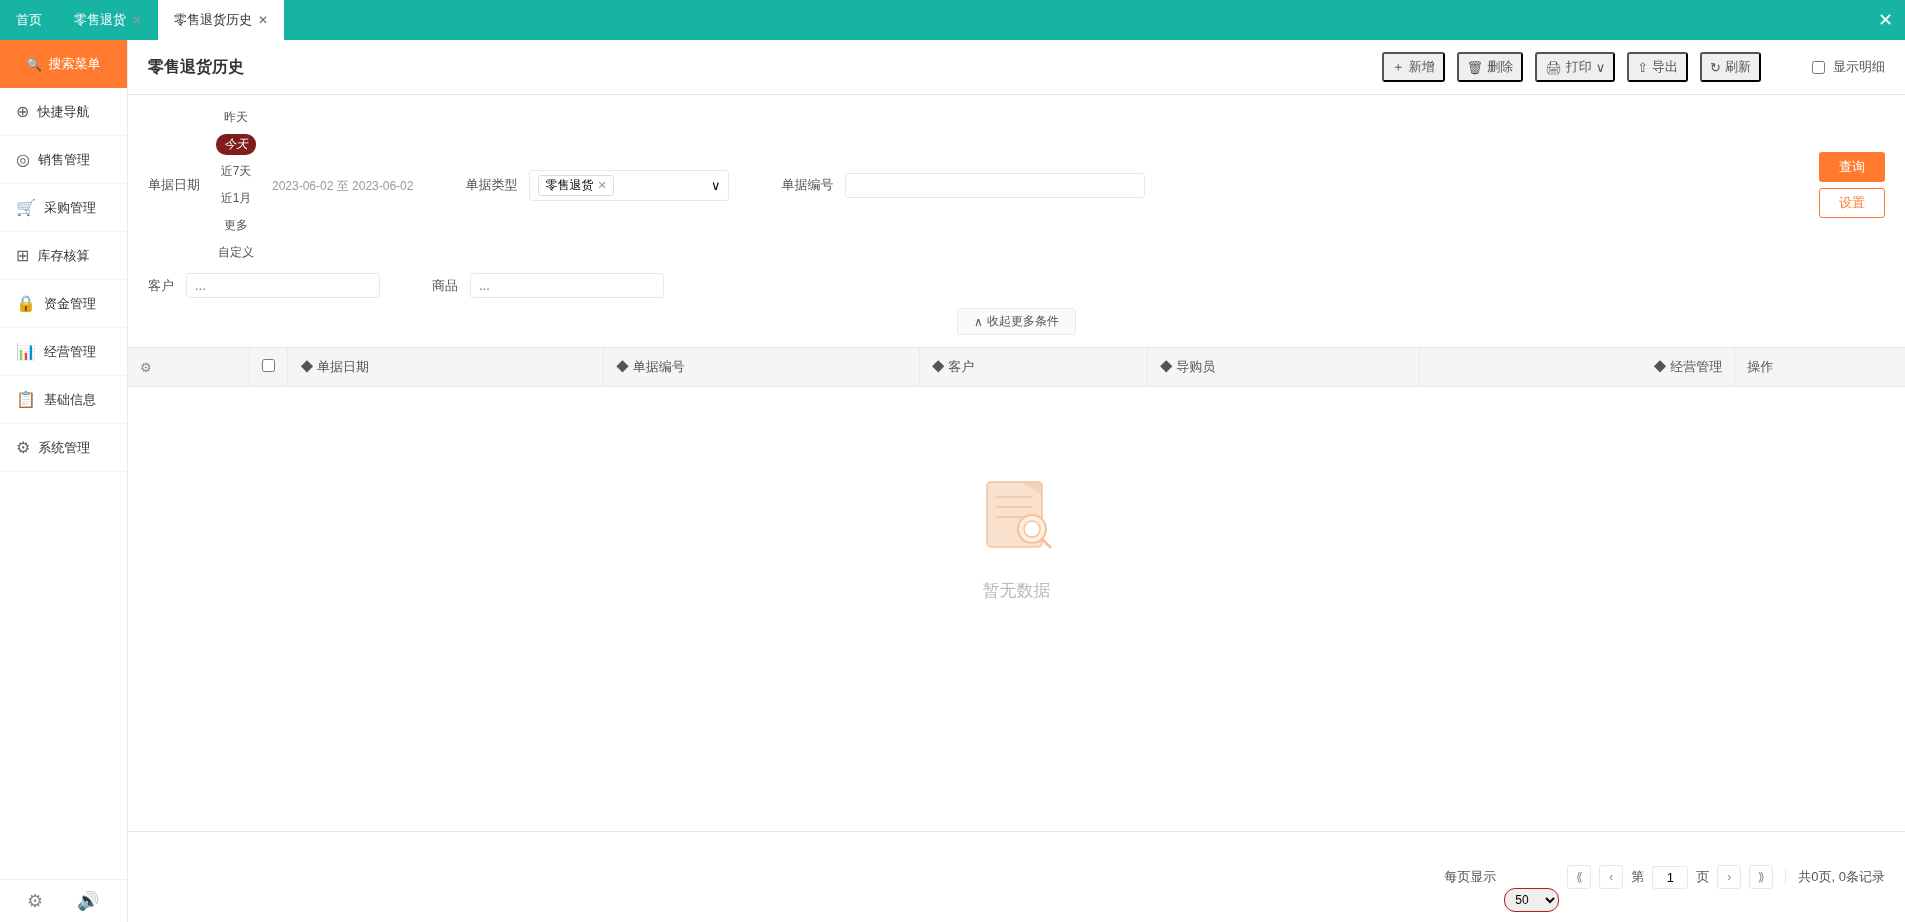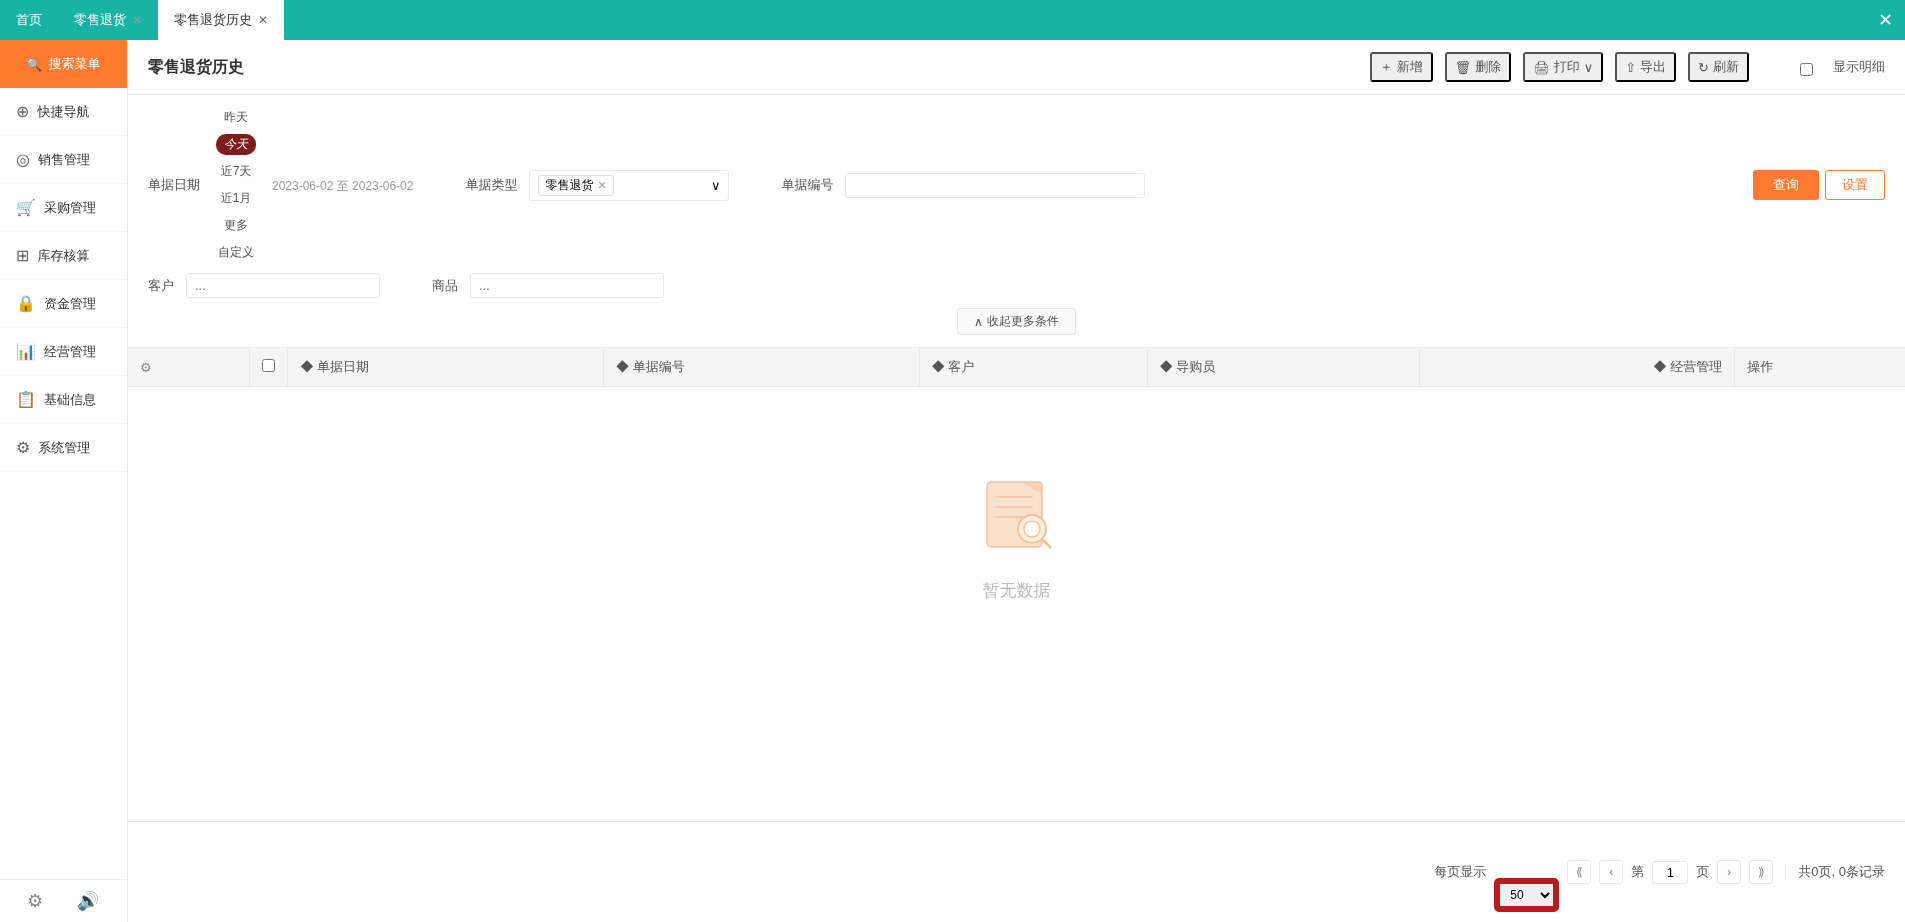--- a/index.html
+++ b/index.html
@@ -134,21 +134,21 @@
     }
     .btn-setting {
       background: #fff;
       color: #ff7a2f;
       border: 1px solid #ff7a2f;
       padding: 5px 16px;
       border-radius: 3px;
       font-size: 13px;
       cursor: pointer;
     }
-    .display-detail { display: flex; align-items: flex-end; gap: 20px; font-size: 13px; color: #555; padding-left: 39px; }
+    .display-detail { display: flex; align-items: center; gap: 8px; font-size: 13px; color: #555; padding-left: 39px; }
     .display-detail input[type=checkbox] { cursor: pointer; }
 
     
     .filter-area {
       background: #fff;
       padding: 12px 20px;
       border-bottom: 1px solid #e8e8e8;
       flex-shrink: 0;
     }
     .filter-row {
@@ -224,20 +224,21 @@
       cursor: pointer;
       padding: 4px 16px;
       border: 1px solid #e8e8e8;
       border-radius: 3px;
       background: #fafafa;
       margin: 4px auto 0;
       width: fit-content;
     }
     .filter-actions {
       display: flex;
+      flex-direction: column;
       gap: 6px;
       margin-left: auto;
     }
 
     
     .table-area {
       flex: 1;
       overflow: auto;
       background: #fff;
       margin: 0;
@@ -287,22 +288,22 @@
       padding: 10px 20px;
       display: flex;
       align-items: center;
       justify-content: flex-end;
       gap: 8px;
       font-size: 13px;
       color: #555;
       flex-shrink: 0;
     }
     .page-size-select {
-      border: 6px solid #b91c1c;
-      border-radius: 5px;
+      border: 1px solid #b91c1c;
+      border-radius: 11px;
       padding: 3px 6px;
       font-size: 12px;
       cursor: pointer;
       margin-top: 46px;
     }
     .page-btn {
       width: 24px;
       height: 24px;
       display: flex;
       align-items: center;

